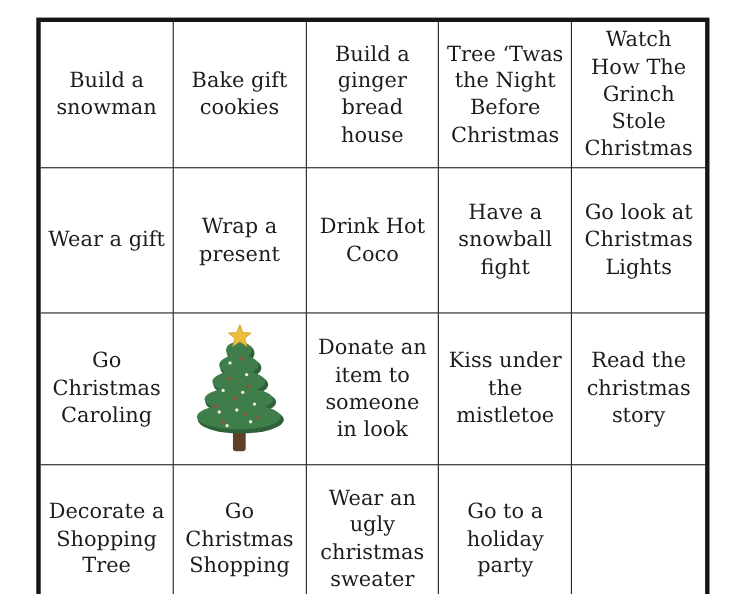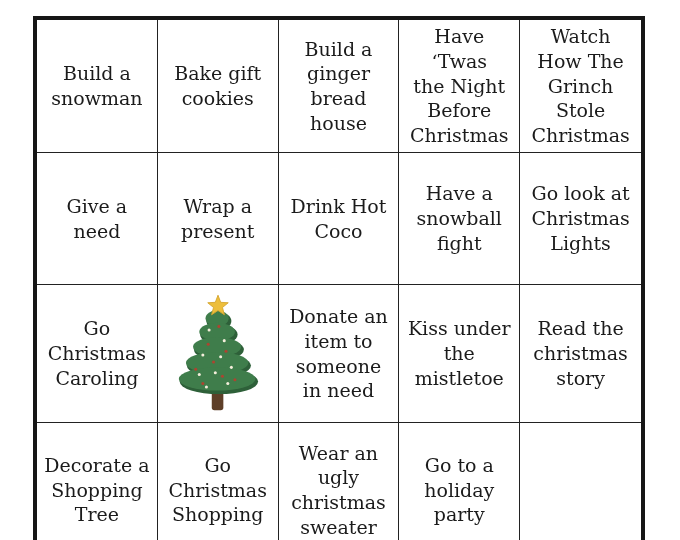--- a/index.html
+++ b/index.html
@@ -58,35 +58,35 @@
       <span class="cell-text">Bake gift
 cookies</span>
     </div>
   <div class="cell">
       <span class="cell-text">Build a
 ginger
 bread
 house</span>
     </div>
   <div class="cell">
-      <span class="cell-text">Have ‘Twas
+      <span class="cell-text">Tree ‘Twas
 the Night
 Before
 Christmas</span>
     </div>
   <div class="cell">
       <span class="cell-text">Watch
 How The
 Grinch
 Stole
 Christmas</span>
     </div>
 
   <div class="cell">
-      <span class="cell-text">Give a need</span>
+      <span class="cell-text">Wear a gift</span>
     </div>
   <div class="cell">
       <span class="cell-text">Wrap a
 present</span>
     </div>
   <div class="cell">
       <span class="cell-text">Drink Hot
 Coco</span>
     </div>
   <div class="cell">
@@ -146,21 +146,21 @@
         <circle cx="38" cy="100" r="1.7" fill="#ad4430"></circle>
       </g>
 
       <path d="M55 1 L58 9 L66.5 9.5 L60 14.8 L62.2 23 L55 18.2 L47.8 23 L50 14.8 L43.5 9.5 L52 9 Z" fill="#edbe3b" stroke="#d4a52f" stroke-width="1"></path>
     </svg>
   </div>
   <div class="cell">
       <span class="cell-text">Donate an
 item to
 someone
-in need</span>
+in look</span>
     </div>
   <div class="cell">
       <span class="cell-text">Kiss under
 the
 mistletoe</span>
     </div>
 
   <div class="cell">
       <span class="cell-text">Read the
 christmas

